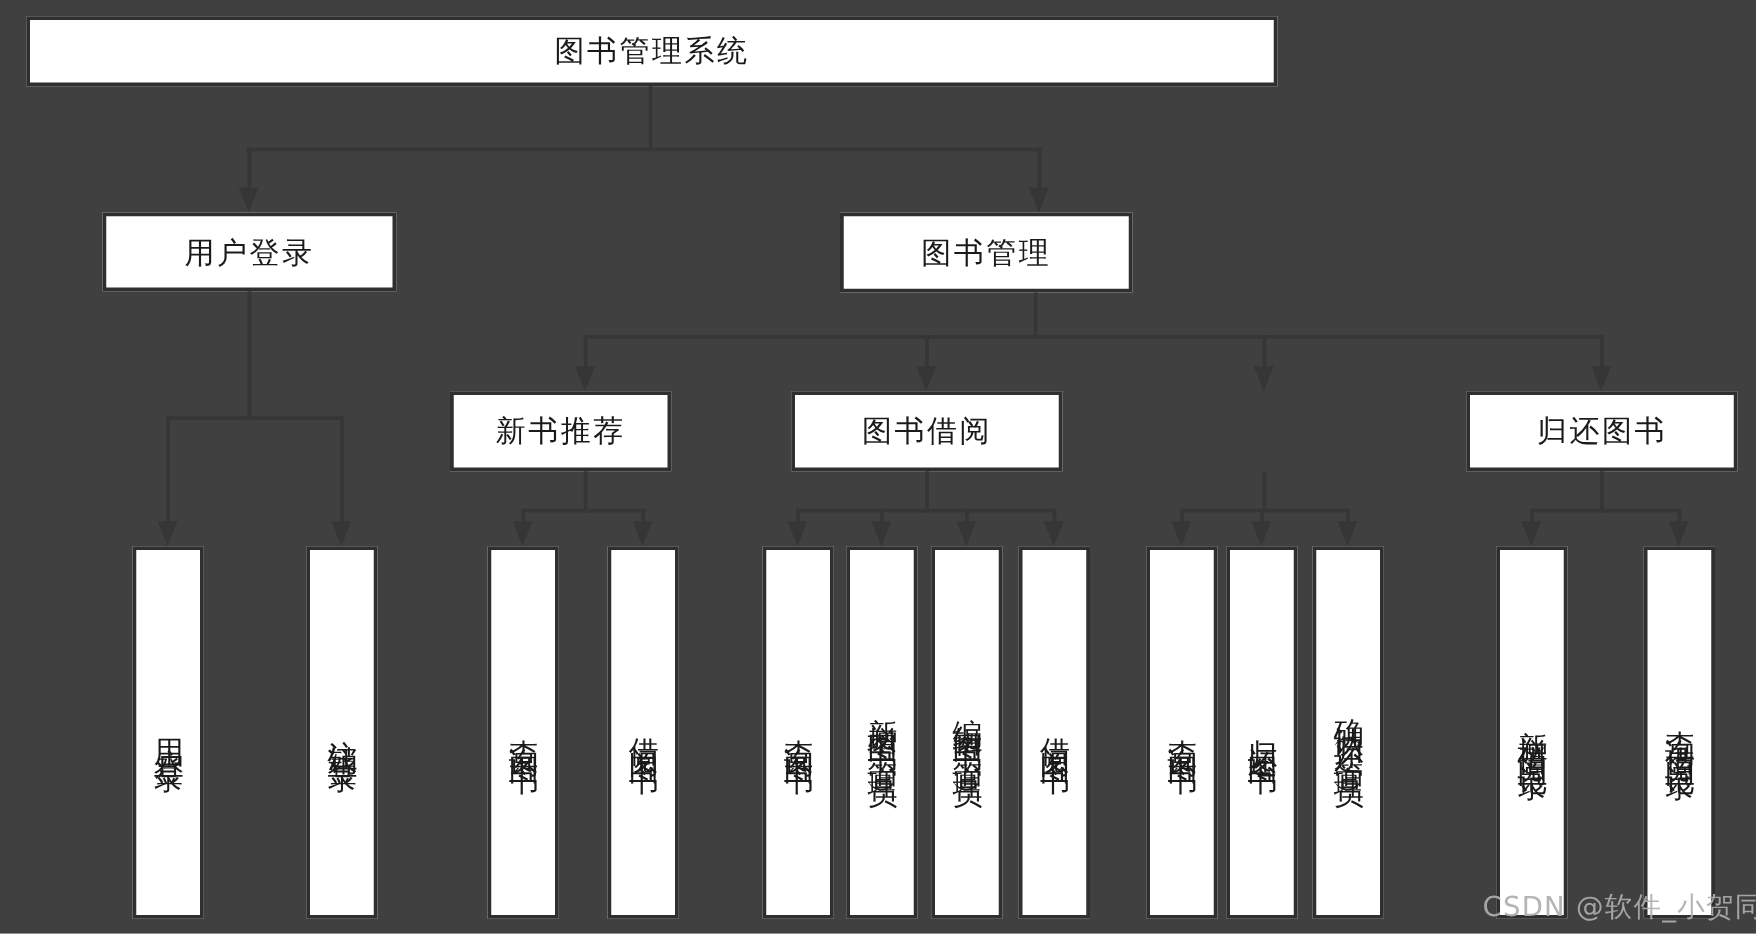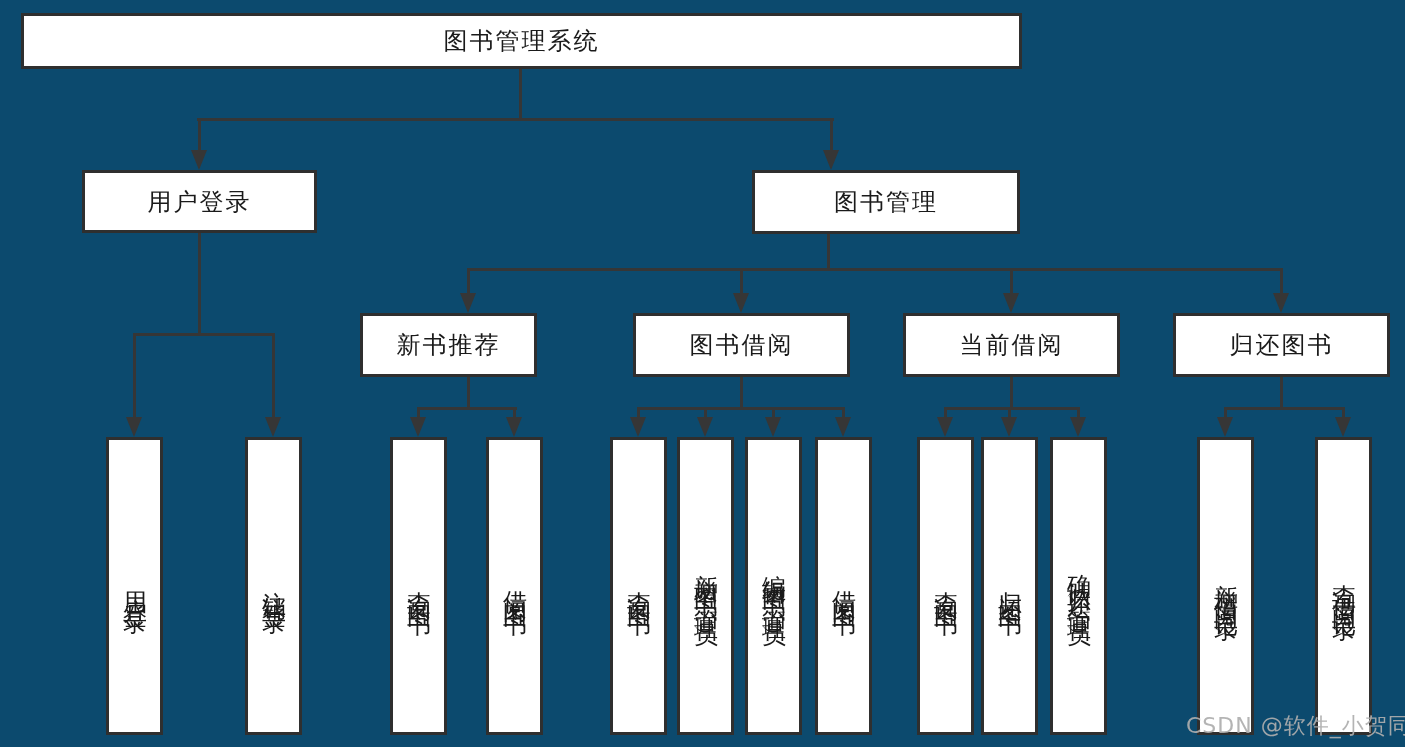--- a/index.html
+++ b/index.html
@@ -5,21 +5,21 @@
   html, body {
     margin: 0;
     padding: 0;
     background: #ffffff;
     font-family: "DejaVu Sans", "Liberation Sans", sans-serif;
   }
   .canvas {
     position: relative;
     width: 1405px;
     height: 747px;
-    background: #0c4a6e;
+    background: #404040;
     overflow: hidden;
   }
   
   .node {
     position: absolute;
     box-sizing: border-box;
     border: 3px solid #2f2f2f;
     background: #ffffff;
     display: flex;
     align-items: center;
@@ -83,21 +83,21 @@
 
   <div class="line vline" style="left:198px; top:118px; height:36px;"></div>
   <div class="arrowhead" style="left:191px; top:150px;"></div>
 
   <div class="line vline" style="left:830px; top:118px; height:36px;"></div>
   <div class="arrowhead" style="left:823px; top:150px;"></div>
 
   <div class="node" style="left:82px; top:170px; width:235px; height:63px;">
     <span class="hlabel">用户登录</span>
   </div>
-  <div class="node" style="left:752px; top:170px; width:268px; height:64px;text-align:center;">
+  <div class="node" style="left:672px; top:170px; width:234px; height:64px;text-align:center;">
     <span class="hlabel">图书管理</span>
   </div>
 
   <div class="line vline" style="left:198px; top:233px; height:102px;"></div>
   <div class="line hline" style="left:133px; top:333px; width:141px;"></div>
   <div class="line vline" style="left:133px; top:333px; height:88px;"></div>
   <div class="arrowhead" style="left:126px; top:417px;"></div>
   <div class="line vline" style="left:272px; top:333px; height:88px;"></div>
   <div class="arrowhead" style="left:265px; top:417px;"></div>
 
@@ -111,23 +111,20 @@
   <div class="arrowhead" style="left:1003px; top:293px;"></div>
   <div class="line vline" style="left:1280px; top:268px; height:28px;"></div>
   <div class="arrowhead" style="left:1273px; top:293px;"></div>
 
   <div class="node" style="left:360px; top:313px; width:177px; height:64px;">
     <span class="hlabel">新书推荐</span>
   </div>
   <div class="node" style="left:633px; top:313px; width:217px; height:64px;">
     <span class="hlabel">图书借阅</span>
   </div>
-  <div class="node" style="left:903px; top:313px; width:217px; height:64px;">
-    <span class="hlabel">当前借阅</span>
-  </div>
   <div class="node" style="left:1173px; top:313px; width:217px; height:64px;">
     <span class="hlabel">归还图书</span>
   </div>
 
   <div class="line vline" style="left:467px; top:377px; height:33px;"></div>
   <div class="line hline" style="left:417px; top:407px; width:100px;"></div>
   <div class="line vline" style="left:417px; top:407px; height:14px;"></div>
   <div class="arrowhead" style="left:410px; top:417px;"></div>
   <div class="line vline" style="left:513px; top:407px; height:14px;"></div>
   <div class="arrowhead" style="left:506px; top:417px;"></div>

